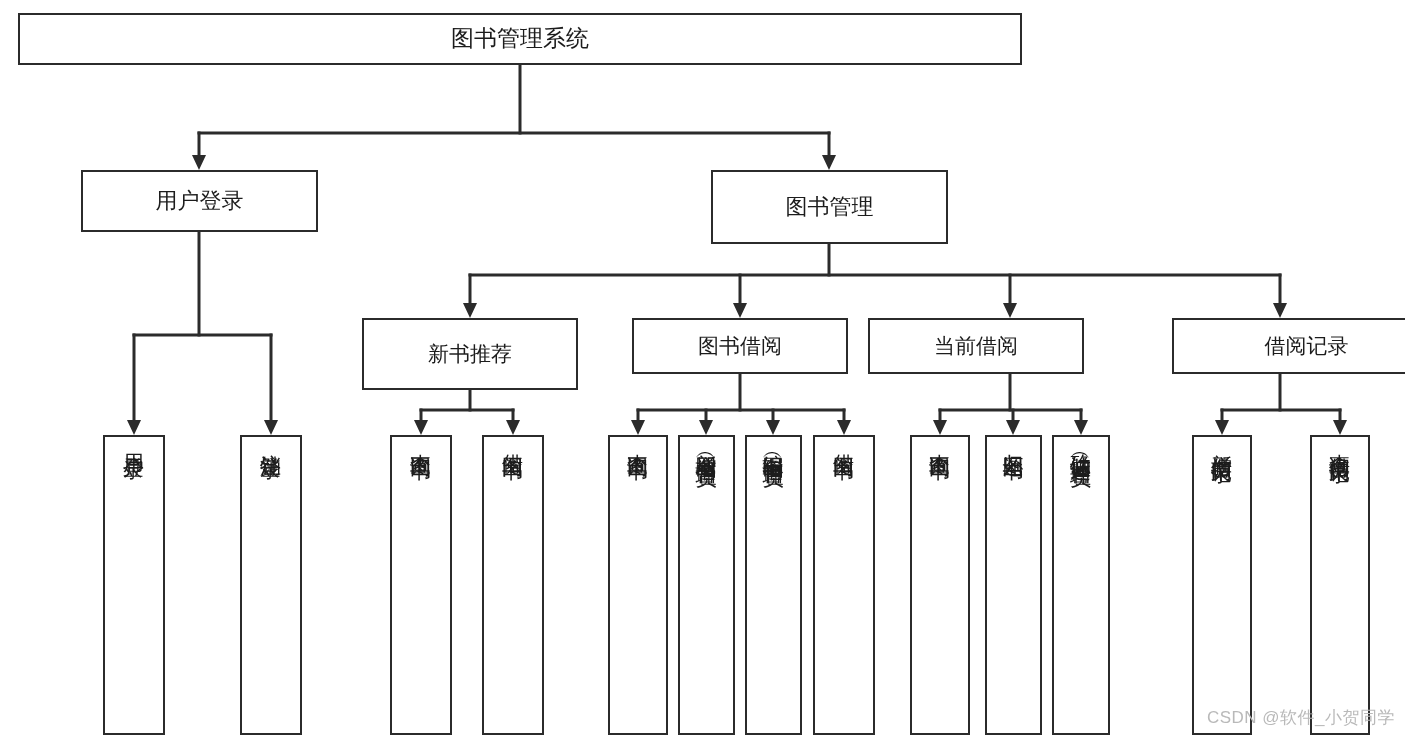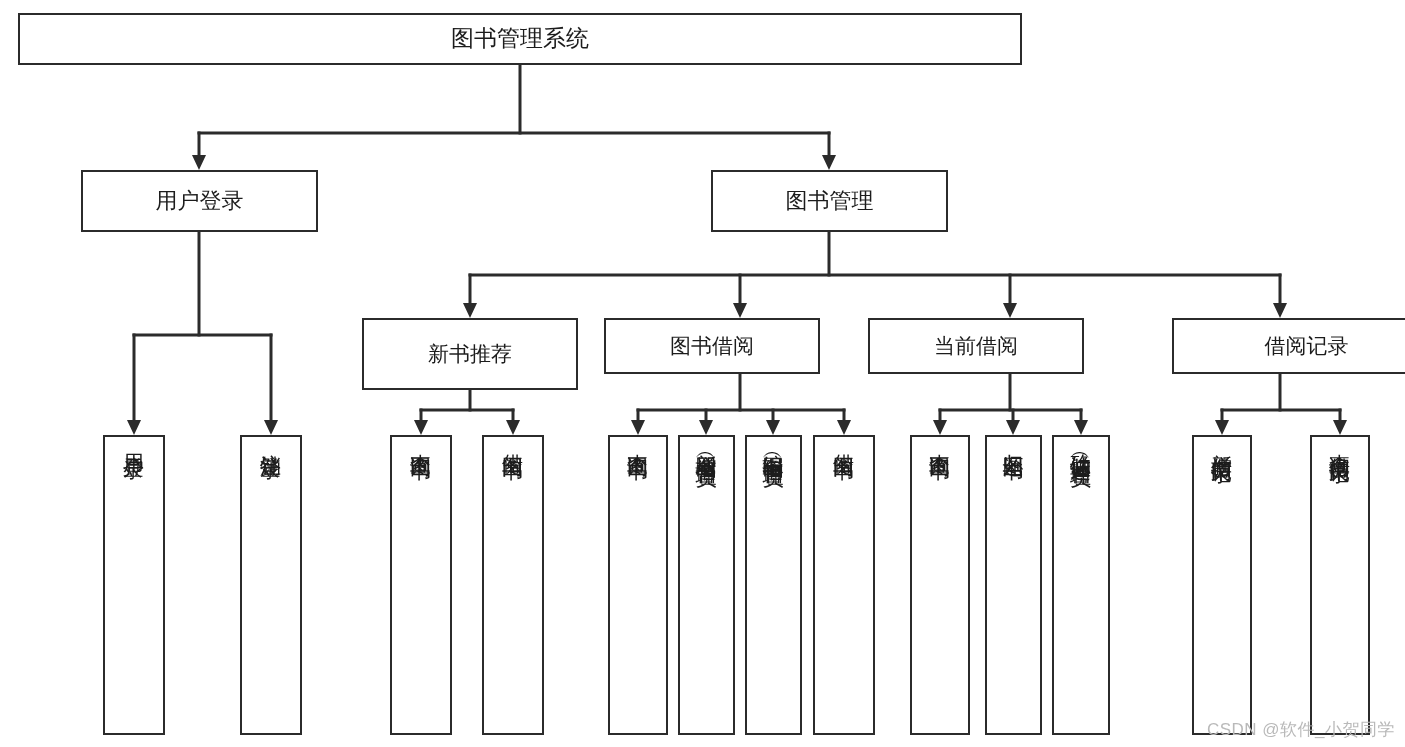--- a/index.html
+++ b/index.html
@@ -57,21 +57,21 @@
     text-orientation: upright;
     font-size: 21px;
     letter-spacing: 2px;
     line-height: 1.0;
     white-space: nowrap;
     margin-top: 0;
   }
   .watermark {
     position: absolute;
     right: 10px;
-    bottom: 6px;
+    bottom: 18px;
     font-size: 17px;
     color: #b9b9b9;
     letter-spacing: 0.5px;
     white-space: nowrap;
     user-select: none;
   }
 </style>
 </head>
 <body>
 
@@ -140,29 +140,29 @@
   </svg>
 
   <div class="node level-0" style="left: 18px; top: 13px; width: 1004px; height: 52px;">
     <span class="node-label">图书管理系统</span>
   </div>
 
   <div class="node level-1" style="left: 81px; top: 170px; width: 237px; height: 62px;">
     <span class="node-label">用户登录</span>
   </div>
 
-  <div class="node level-1" style="left: 711px; top: 170px; width: 237px; height: 62px;">
+  <div class="node level-1" style="left: 711px; top: 170px; width: 237px; height: 74px;">
     <span class="node-label">图书管理</span>
   </div>
 
   <div class="node level-2" style="left: 362px; top: 318px; width: 216px; height: 72px;">
     <span class="node-label">新书推荐</span>
   </div>
 
-  <div class="node level-2" style="left: 604px; top: 318px; width: 216px; height: 56px;">
+  <div class="node level-2" style="left: 632px; top: 318px; width: 216px; height: 56px;">
     <span class="node-label">图书借阅</span>
   </div>
 
   <div class="node level-2" style="left: 868px; top: 318px; width: 216px; height: 56px;">
     <span class="node-label">当前借阅</span>
   </div>
 
   <div class="node level-2" style="left: 1172px; top: 318px; width: 256px; height: 56px; padding-left: 13px;">
     <span class="node-label">借阅记录</span>
   </div>

